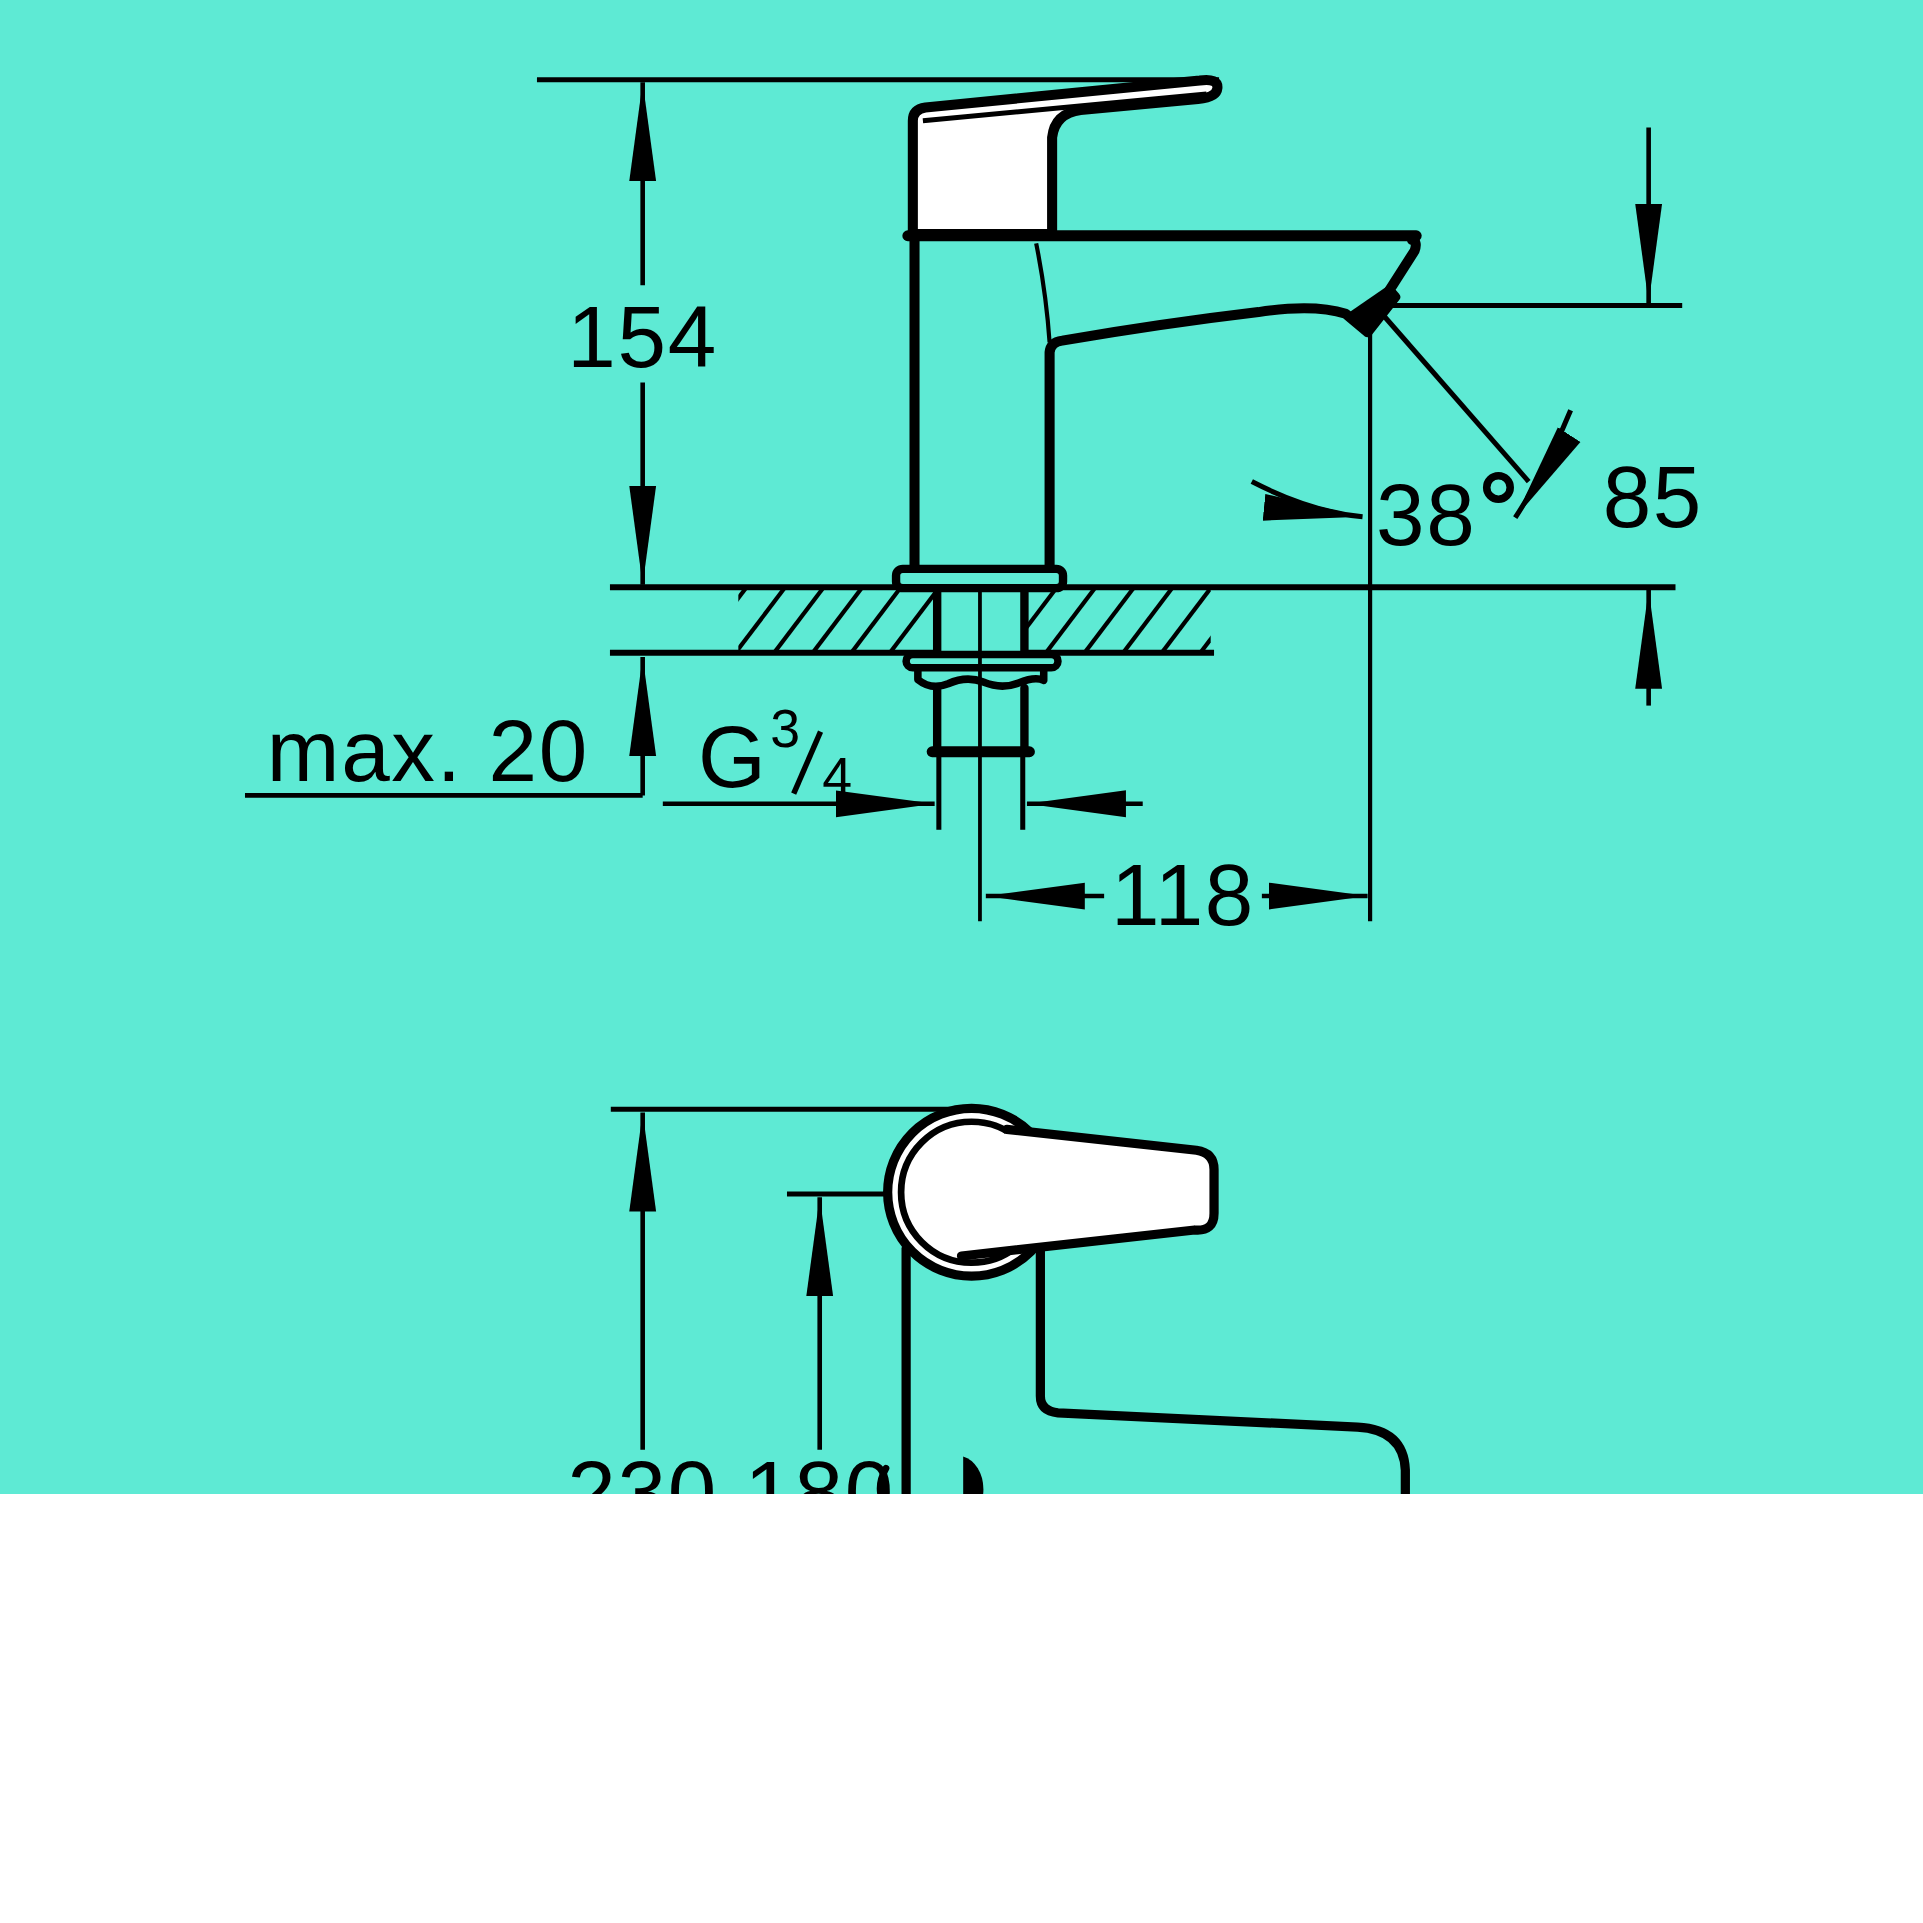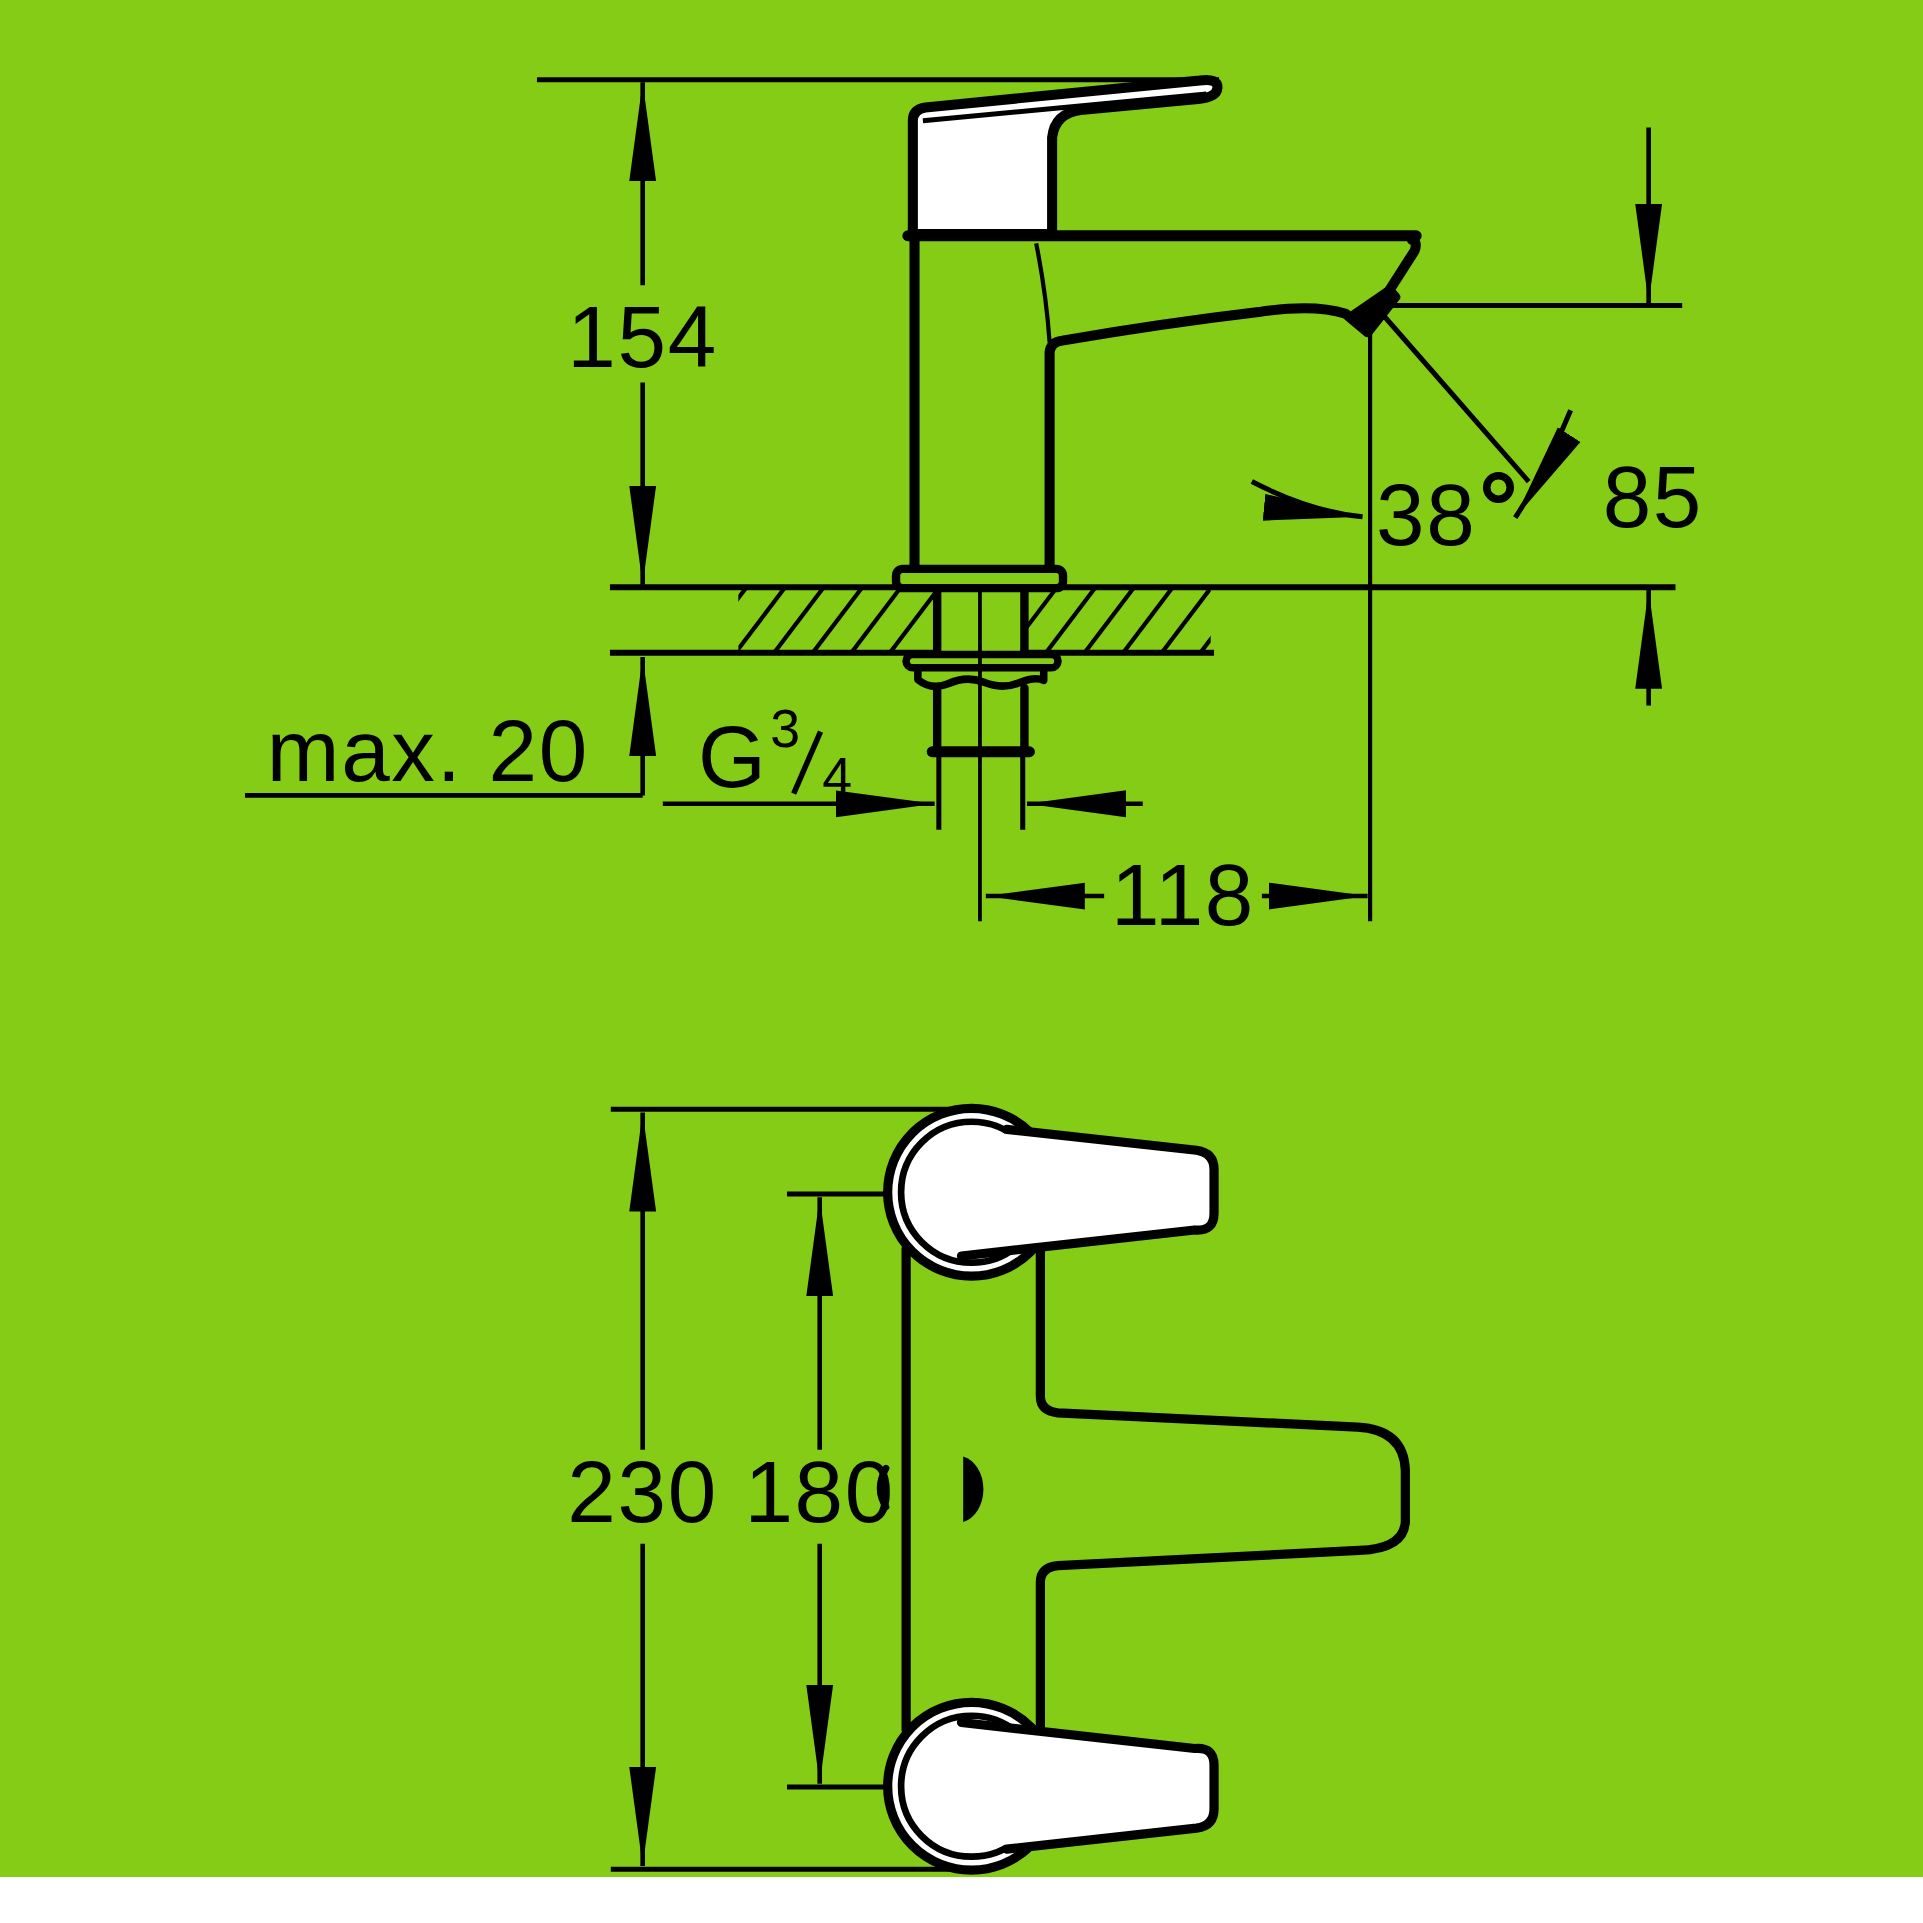--- a/index.html
+++ b/index.html
@@ -6,22 +6,22 @@
     margin: 0;
     padding: 0;
     background: #ffffff;
     width: 1923px;
     height: 1923px;
     font-family: "Liberation Sans", sans-serif;
   }
   .stage {
     position: relative;
     width: 1923px;
-    height: 1877px;
-    background: #84cc16;
+    height: 1494px;
+    background: #5eead4;
     overflow: hidden;
   }
   svg { display: block; }
   text {
     font-family: "Liberation Sans", sans-serif;
     fill: #000000;
   }
   .dim-label {
     font-size: 104px;
     letter-spacing: 2px;

